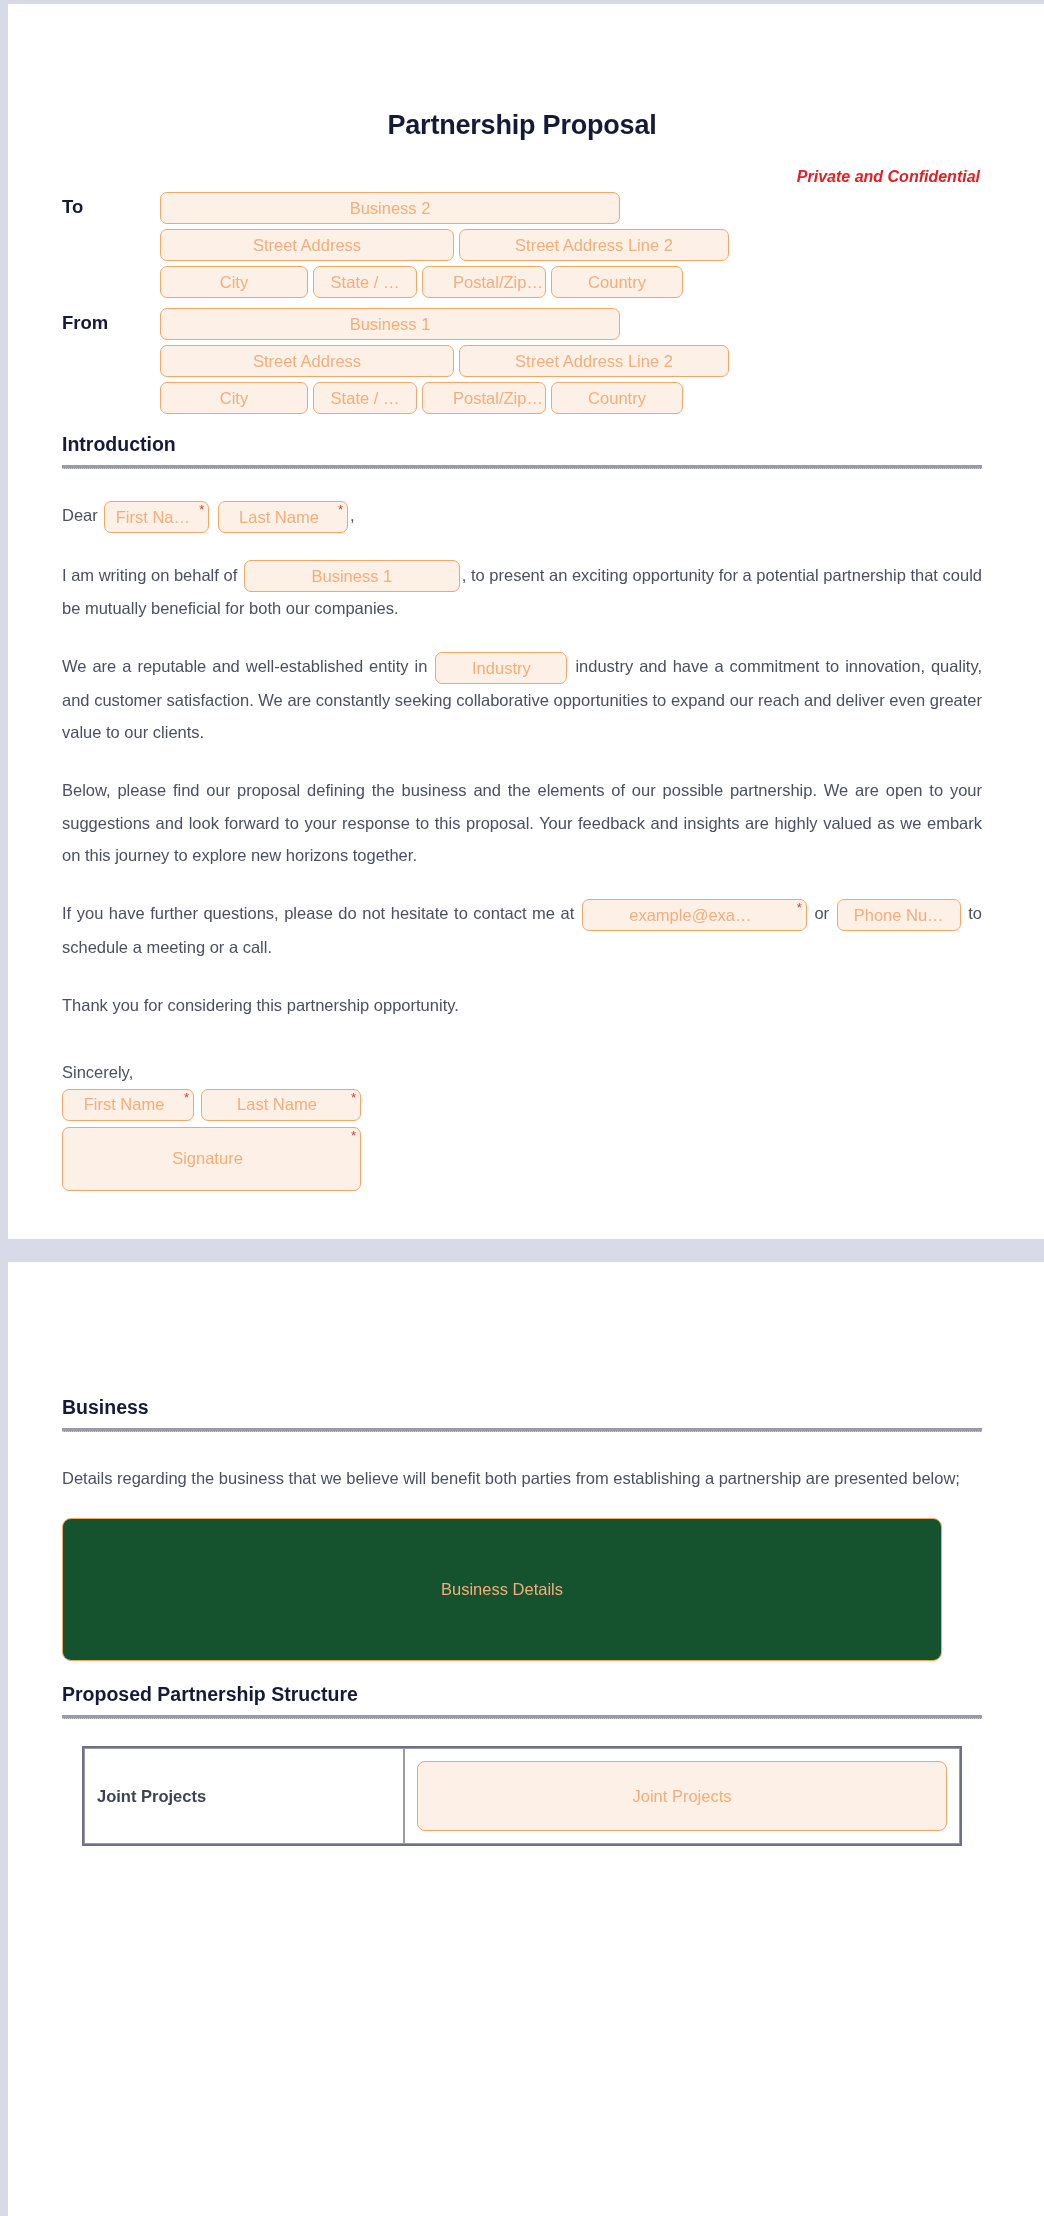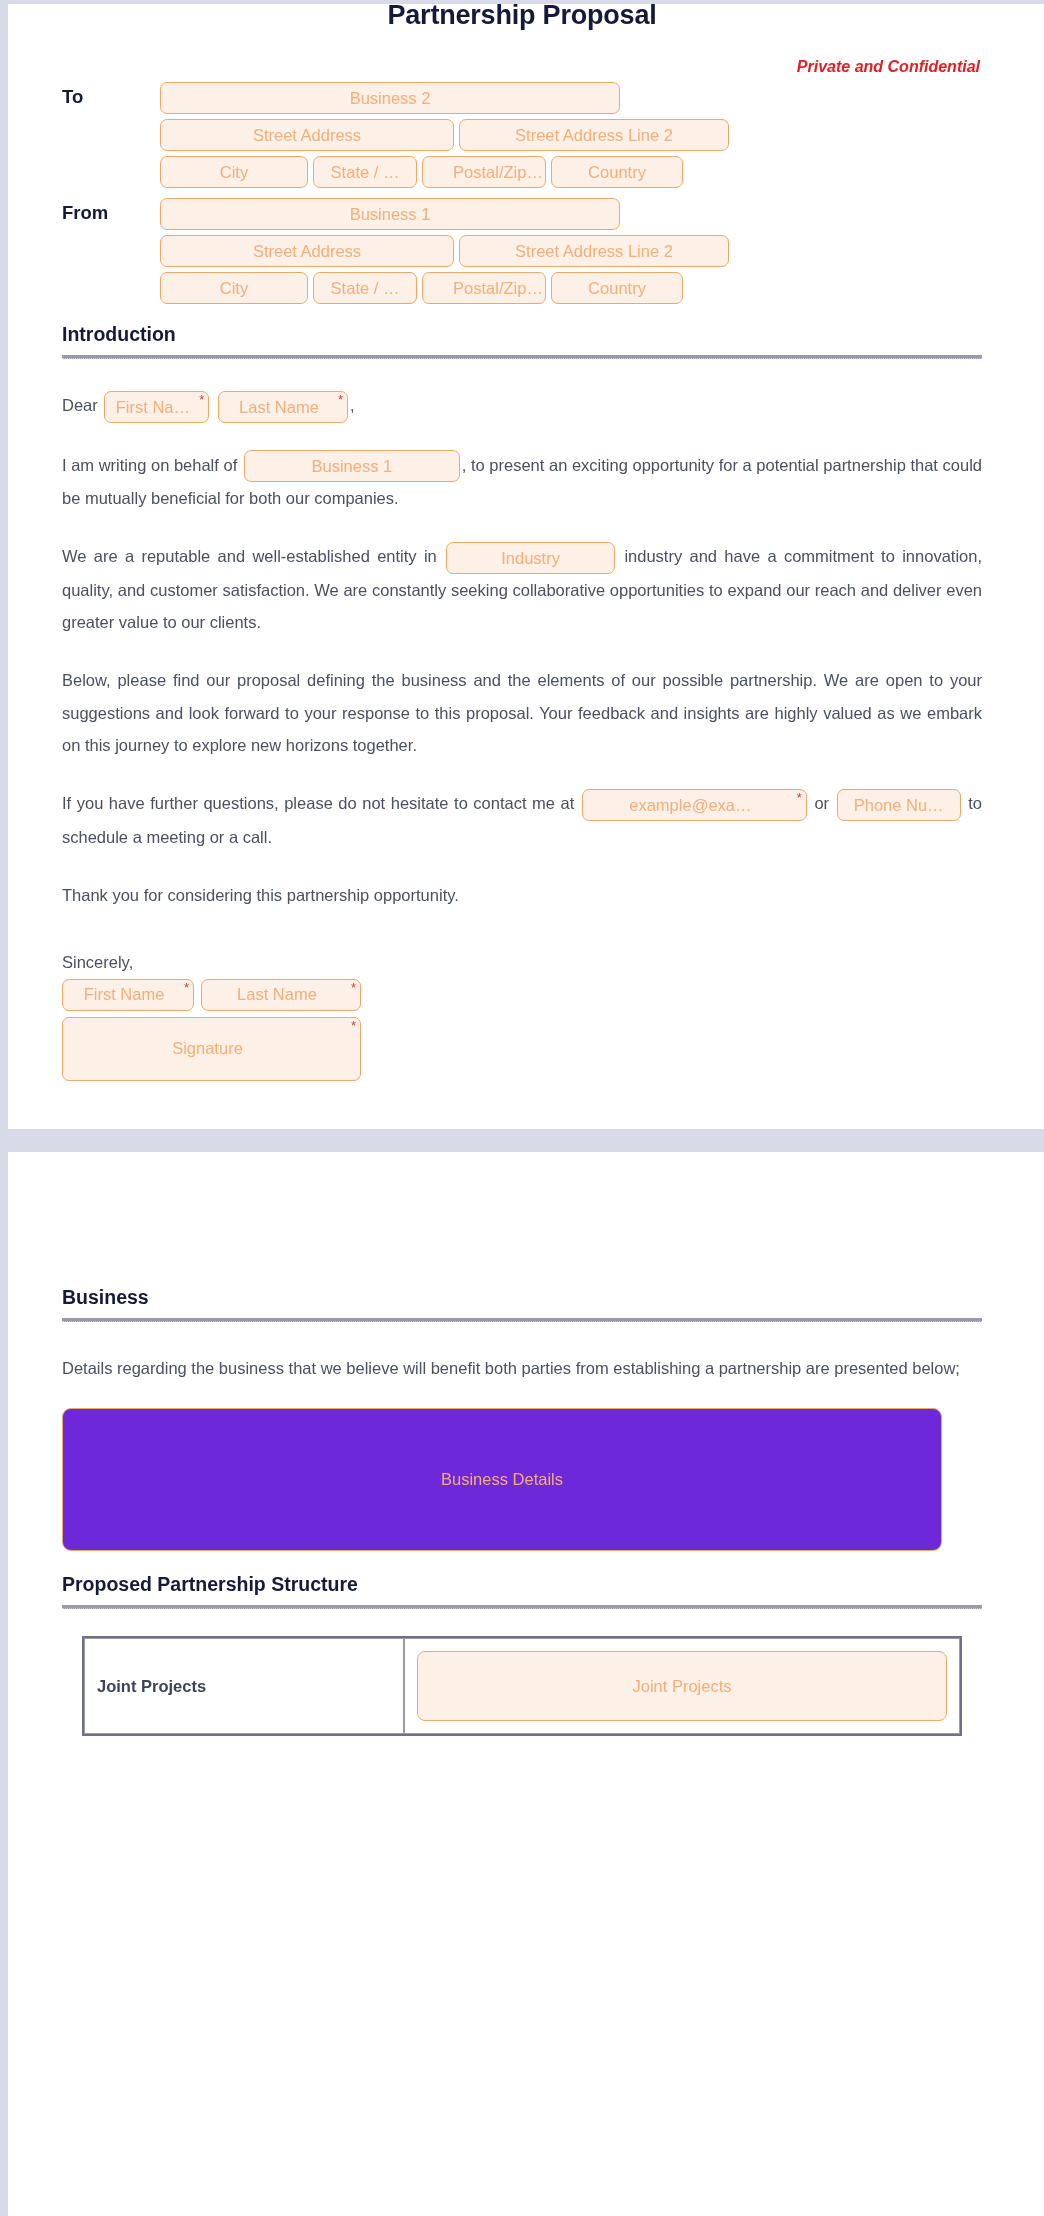--- a/index.html
+++ b/index.html
@@ -30,20 +30,21 @@
     margin:0;
   }
 
   
   .doc-title {
     text-align:center;
     font-size:27px;
     font-weight:bold;
     color:#151a38;
     letter-spacing:-0.2px;
+    padding-top:110px;
   }
   .confidential {
     text-align:right;
     color:#e01f26;
     font-weight:bold;
     font-style:italic;
     font-size:16px;
     margin-top:27px;
     padding-right:2px;
   }
@@ -141,21 +142,21 @@
   .f-sig   {
     width:299px; height:64px;
     display:flex; align-items:center; justify-content:center;
   }
 
   
   .ta {
     margin-top:24px;
     width:880px;
     height:143px;
-    background:#6d28d9;
+    background:#14532d;
     border:1.6px solid #f0a868;
     border-radius:9px;
     color:#f3ae79;
     font-size:16.5px;
     display:flex;
     align-items:center;
     justify-content:center;
   }
 
   
@@ -257,21 +258,21 @@
       </span><span>,</span>
     </div>
 
     <div class="para">
       <span>I am writing on behalf of</span>
       <span class="fld inline-fld" style="width:216px;">Business 1</span><span>, to present an exciting opportunity for a potential partnership that could be mutually beneficial for both our companies.</span>
     </div>
 
     <div class="para">
       <span>We are a reputable and well-established entity in</span>
-      <span class="fld inline-fld" style="width:169px;">Industry</span>
+      <span class="fld inline-fld" style="width:132px;">Industry</span>
       <span>industry and have a commitment to innovation, quality, and customer satisfaction. We are constantly seeking collaborative opportunities to expand our reach and deliver even greater value to our clients.</span>
     </div>
 
     <div class="para">Below, please find our proposal defining the business and the elements of our possible partnership. We are open to your suggestions and look forward to your response to this proposal. Your feedback and insights are highly valued as we embark on this journey to explore new horizons together.</div>
 
     <div class="para">
       <span>If you have further questions, please do not hesitate to contact me at</span>
       <span class="fld req inline-fld" style="width:225px;">
         <span>example@exa…</span>
         <span class="star">*</span>

